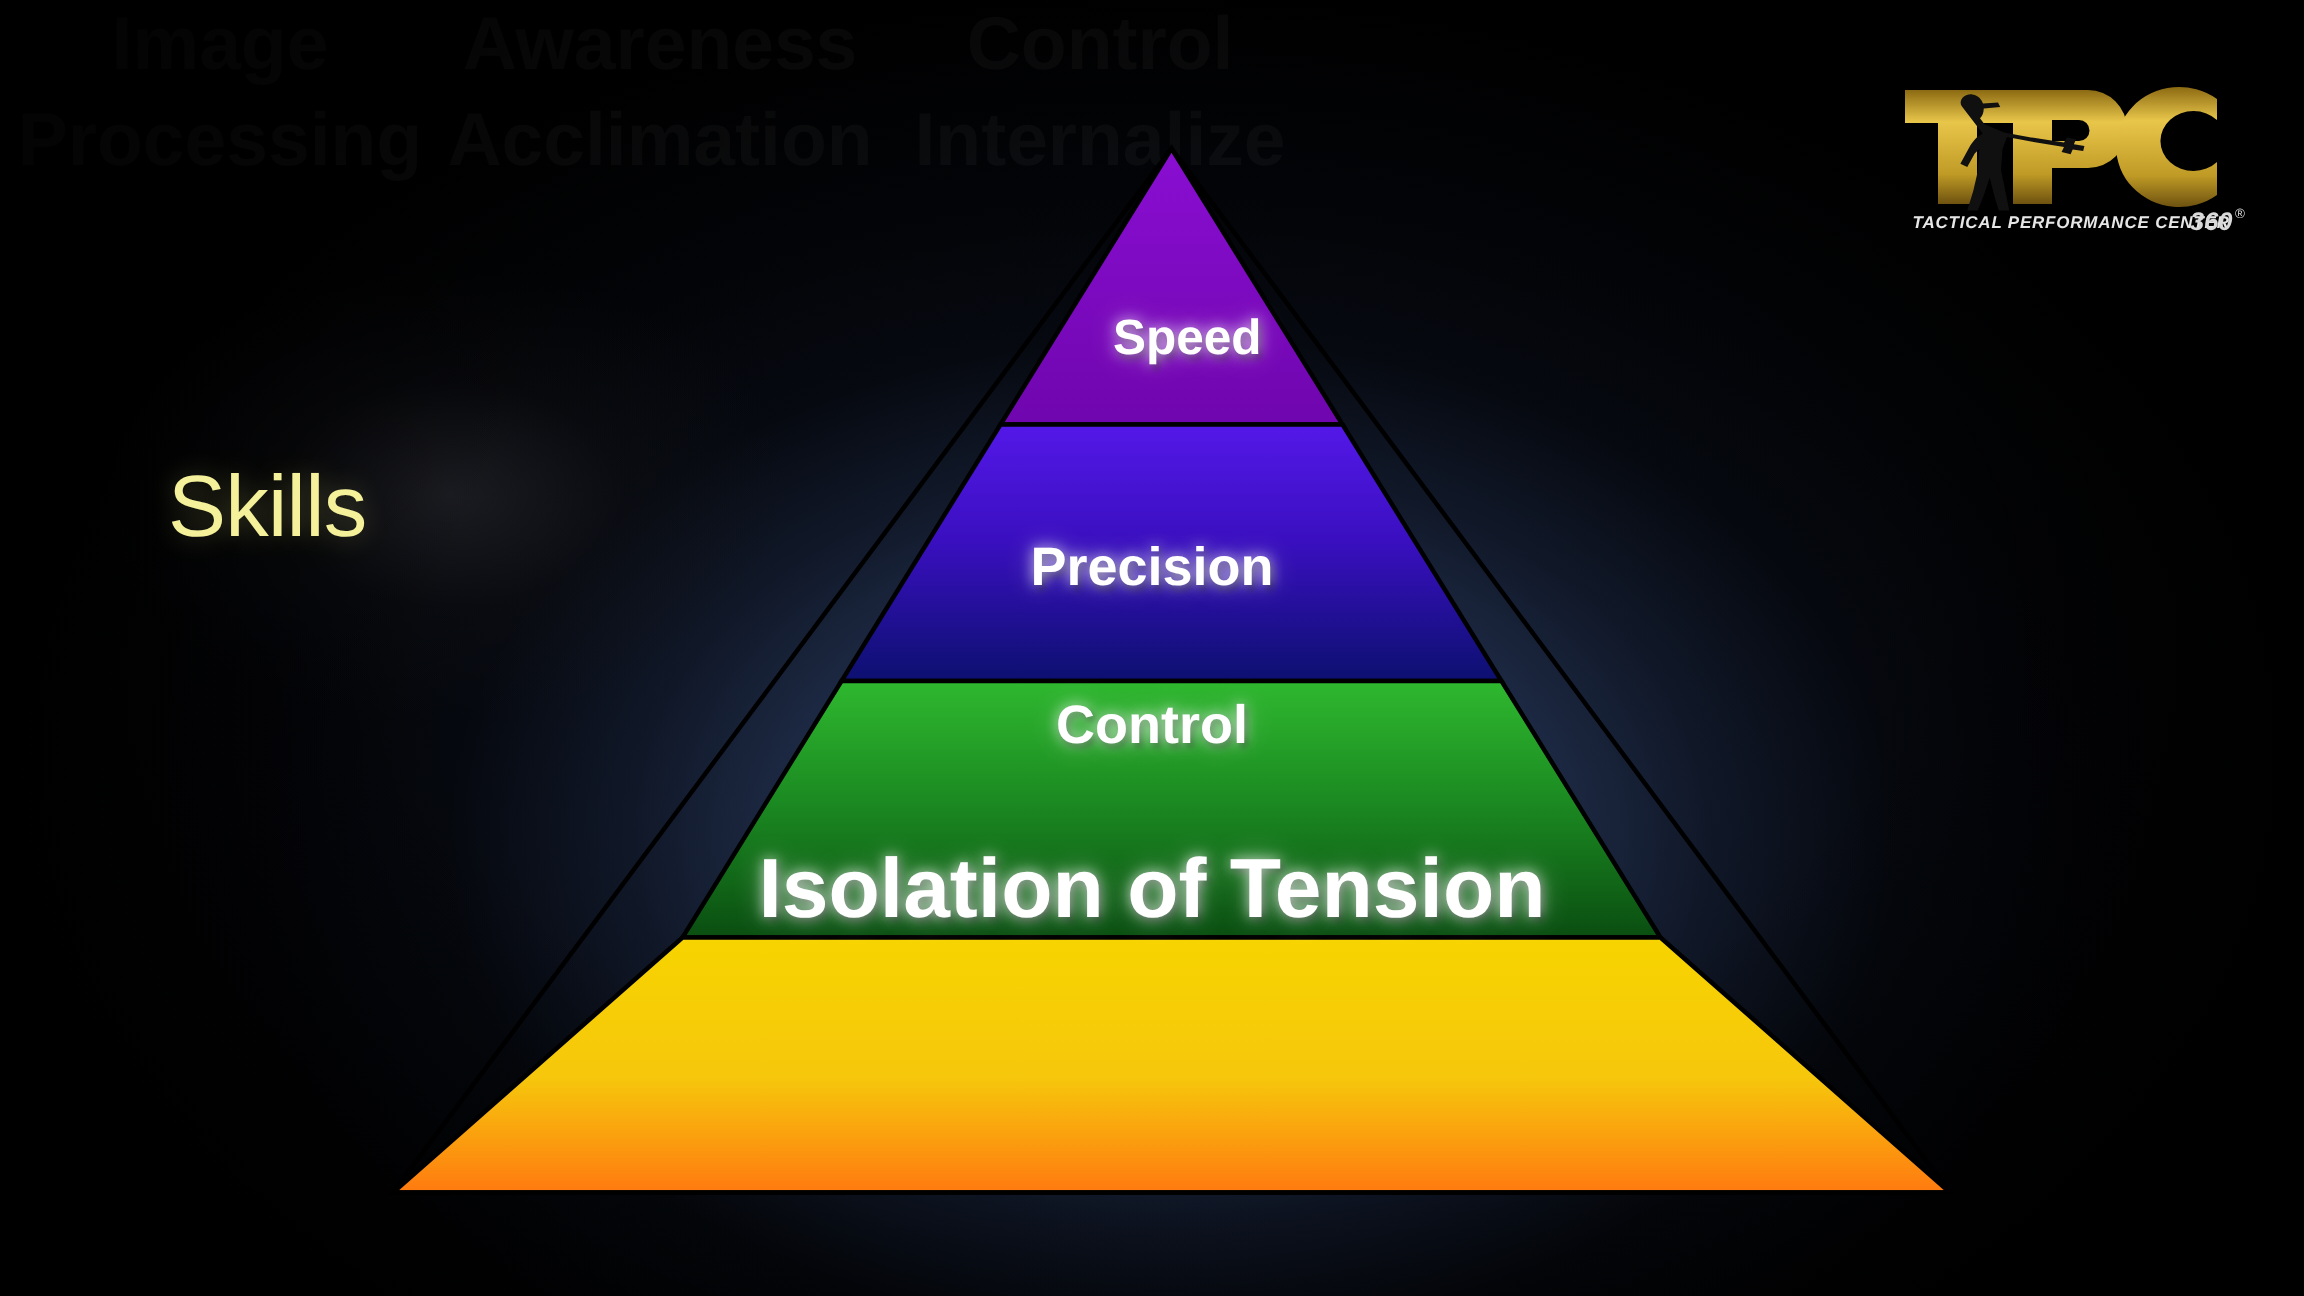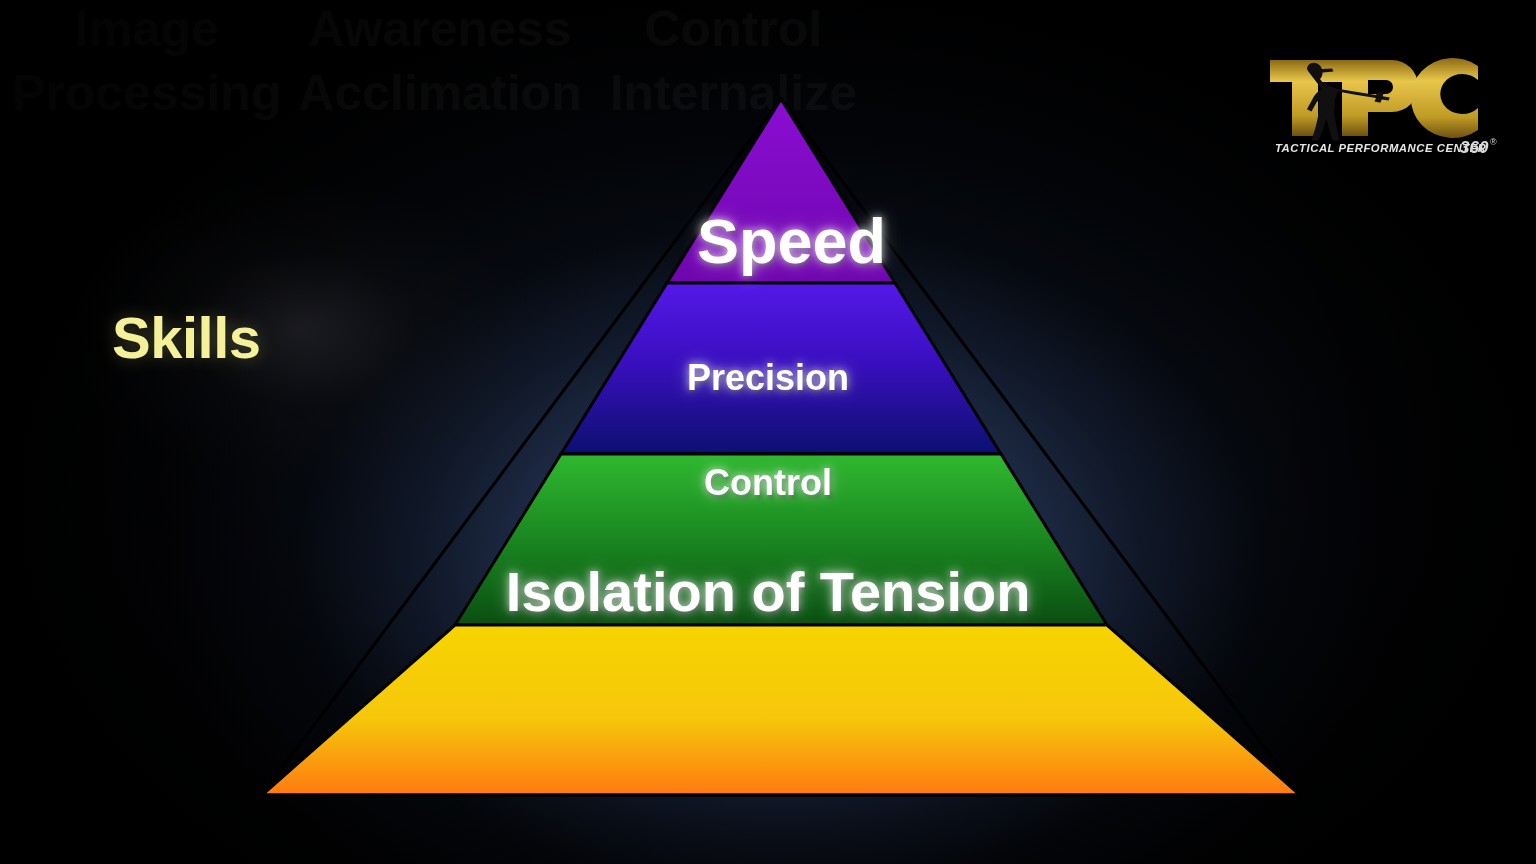--- a/index.html
+++ b/index.html
@@ -59,21 +59,21 @@
         rgba(0,0,0,0.55) 78%,
         rgba(0,0,0,0.92) 100%);
   }
 
   
   #title {
     position: absolute;
     left: 112px;
     top: 236px;
     font-size: 58px;
-    font-weight: bold;
+    font-weight: normal;
     line-height: 1.17;
     color: #F4F19A;
     letter-spacing: -0.5px;
     text-shadow: 0 0 18px rgba(220,215,120,0.30);
     white-space: pre-line;
     z-index: 6;
   }
 
   
   #pyramid {
@@ -99,21 +99,21 @@
   .tier-text.light {
     color: #FFFFFF;
     text-shadow:
       0 0 9px rgba(255,255,255,0.75),
       0 0 20px rgba(255,255,255,0.38),
       2px 3px 4px rgba(0,0,0,0.45);
   }
 
   #t-speed {
     left: 0; right: 0; top: 208px;
-    font-size: 63px;
+    font-size: 33px;
     padding-left: 47px;
   }
   #t-precision {
     left: 0; right: 0; top: 300px;
     font-size: 36px;
     line-height: 1.45;
   }
   #t-isolation {
     left: 0; right: 0; top: 481px;
     font-size: 56px;

